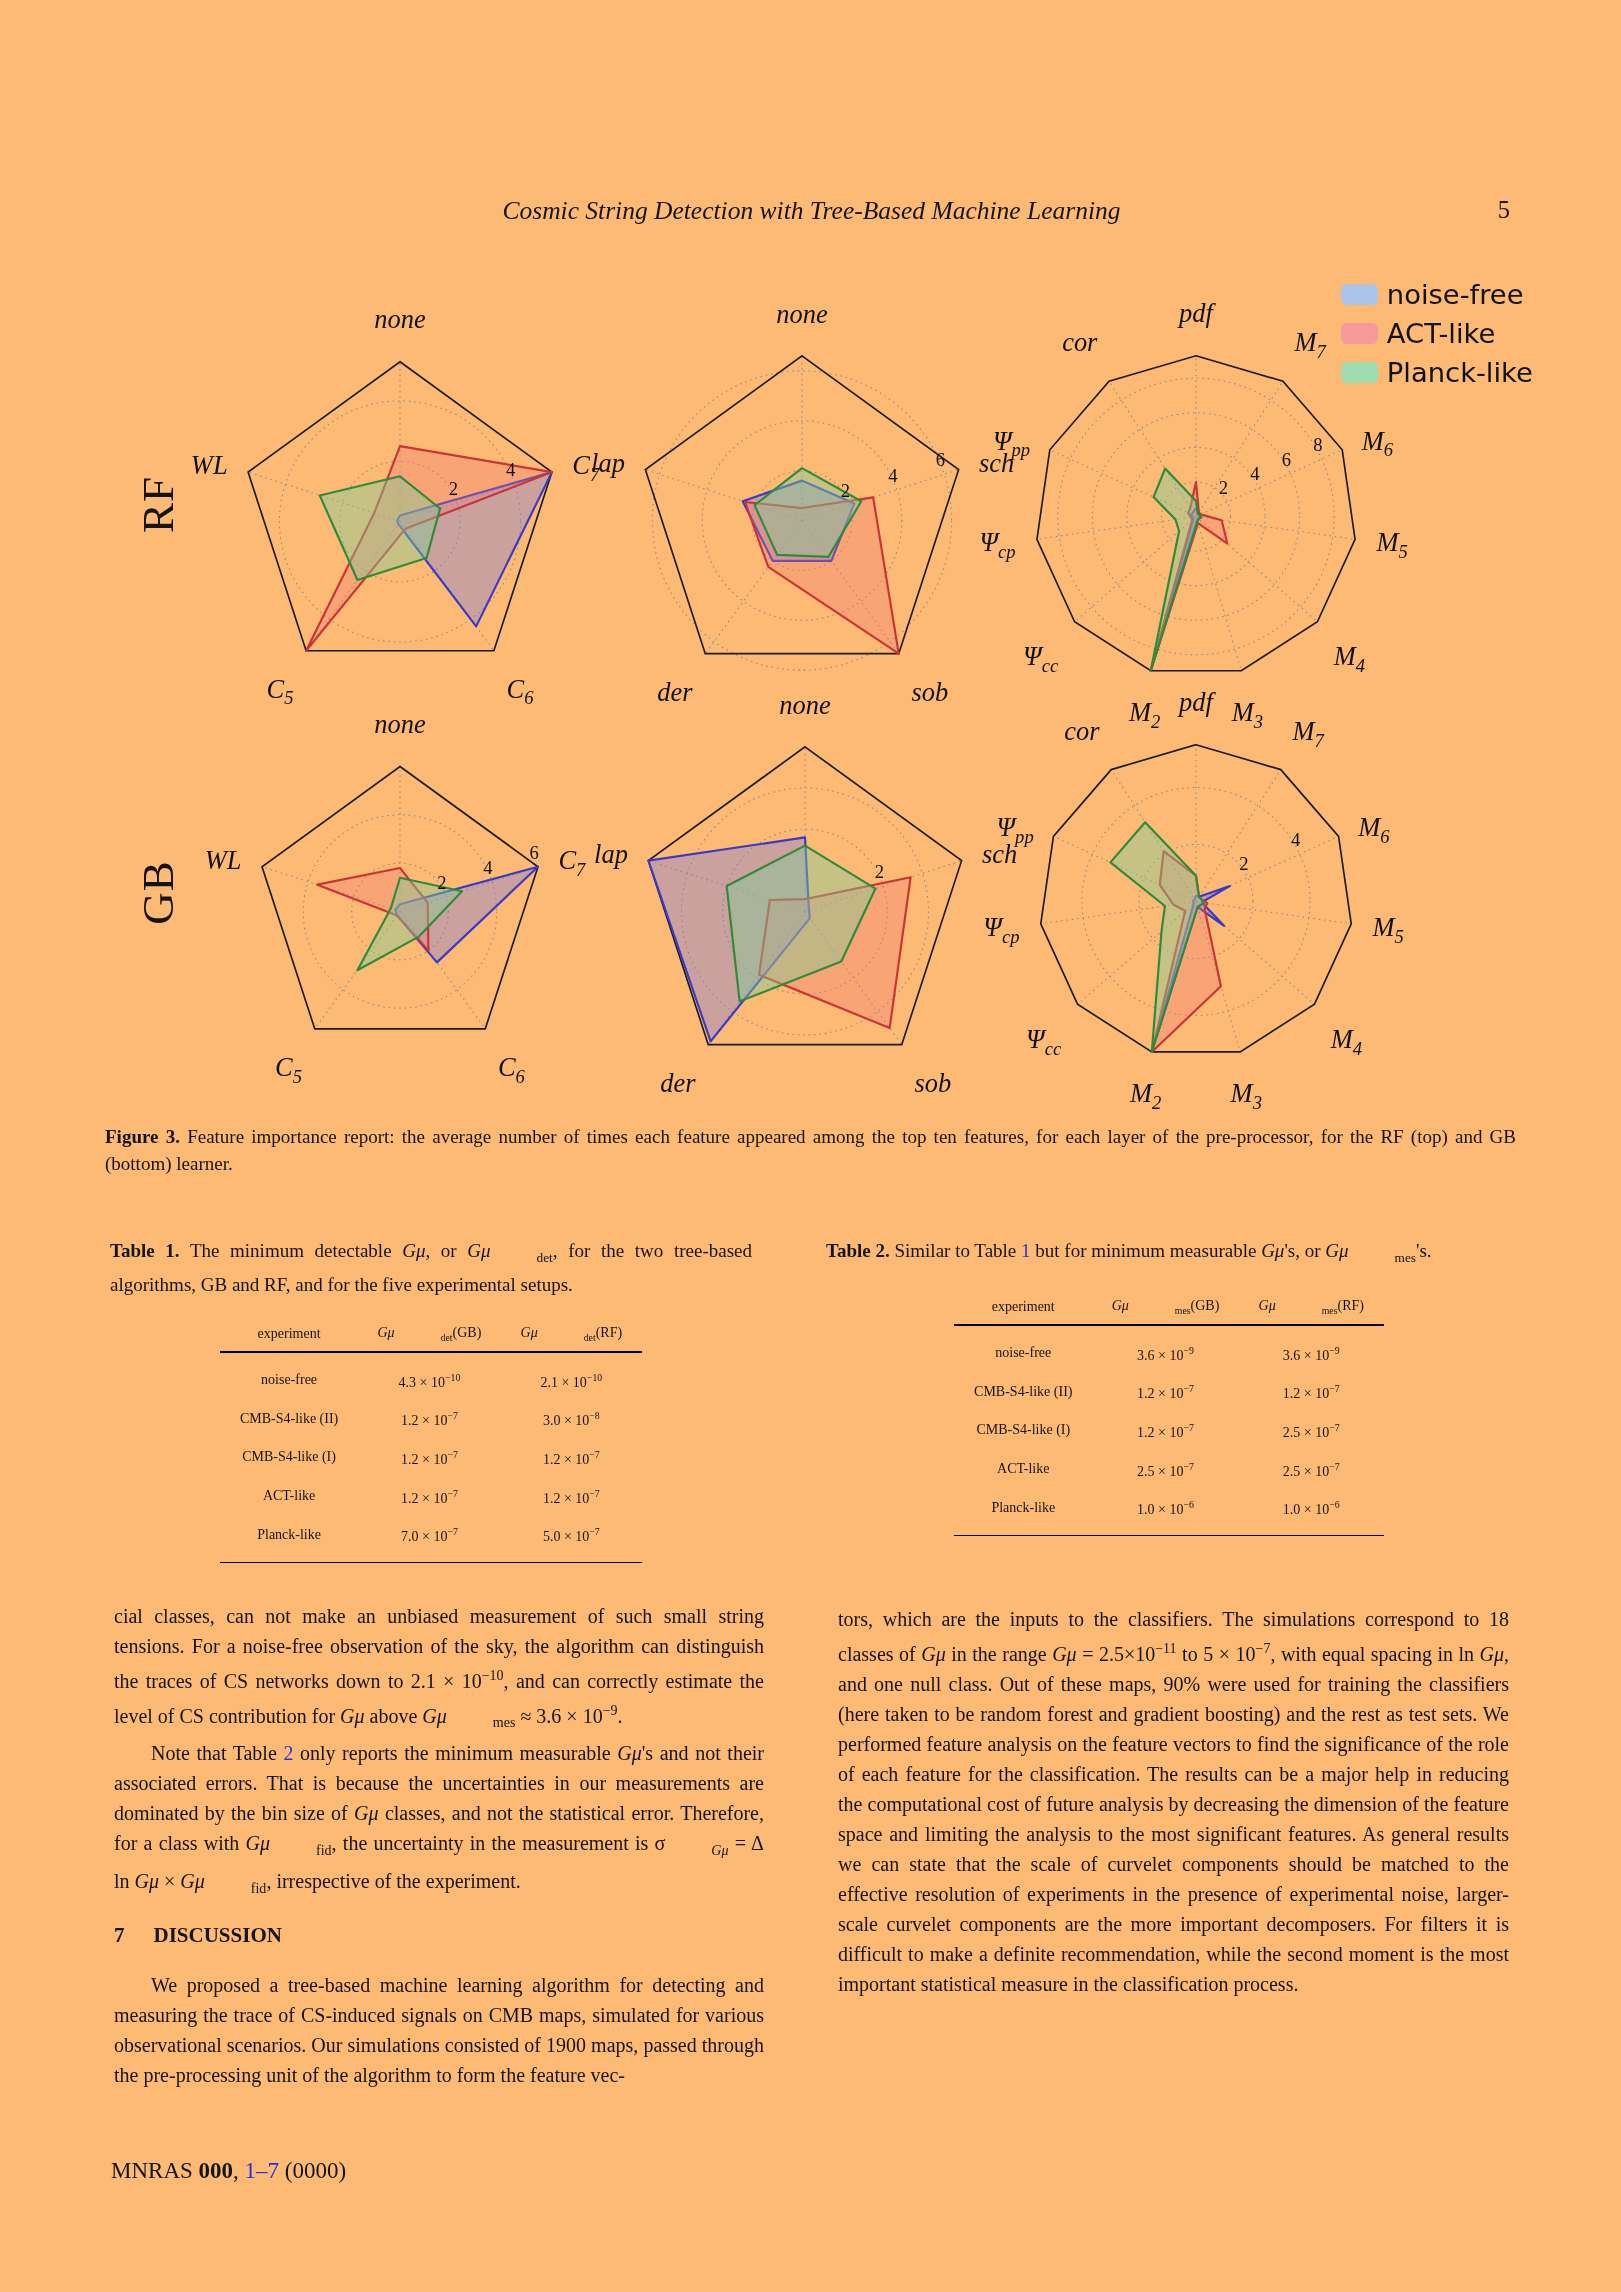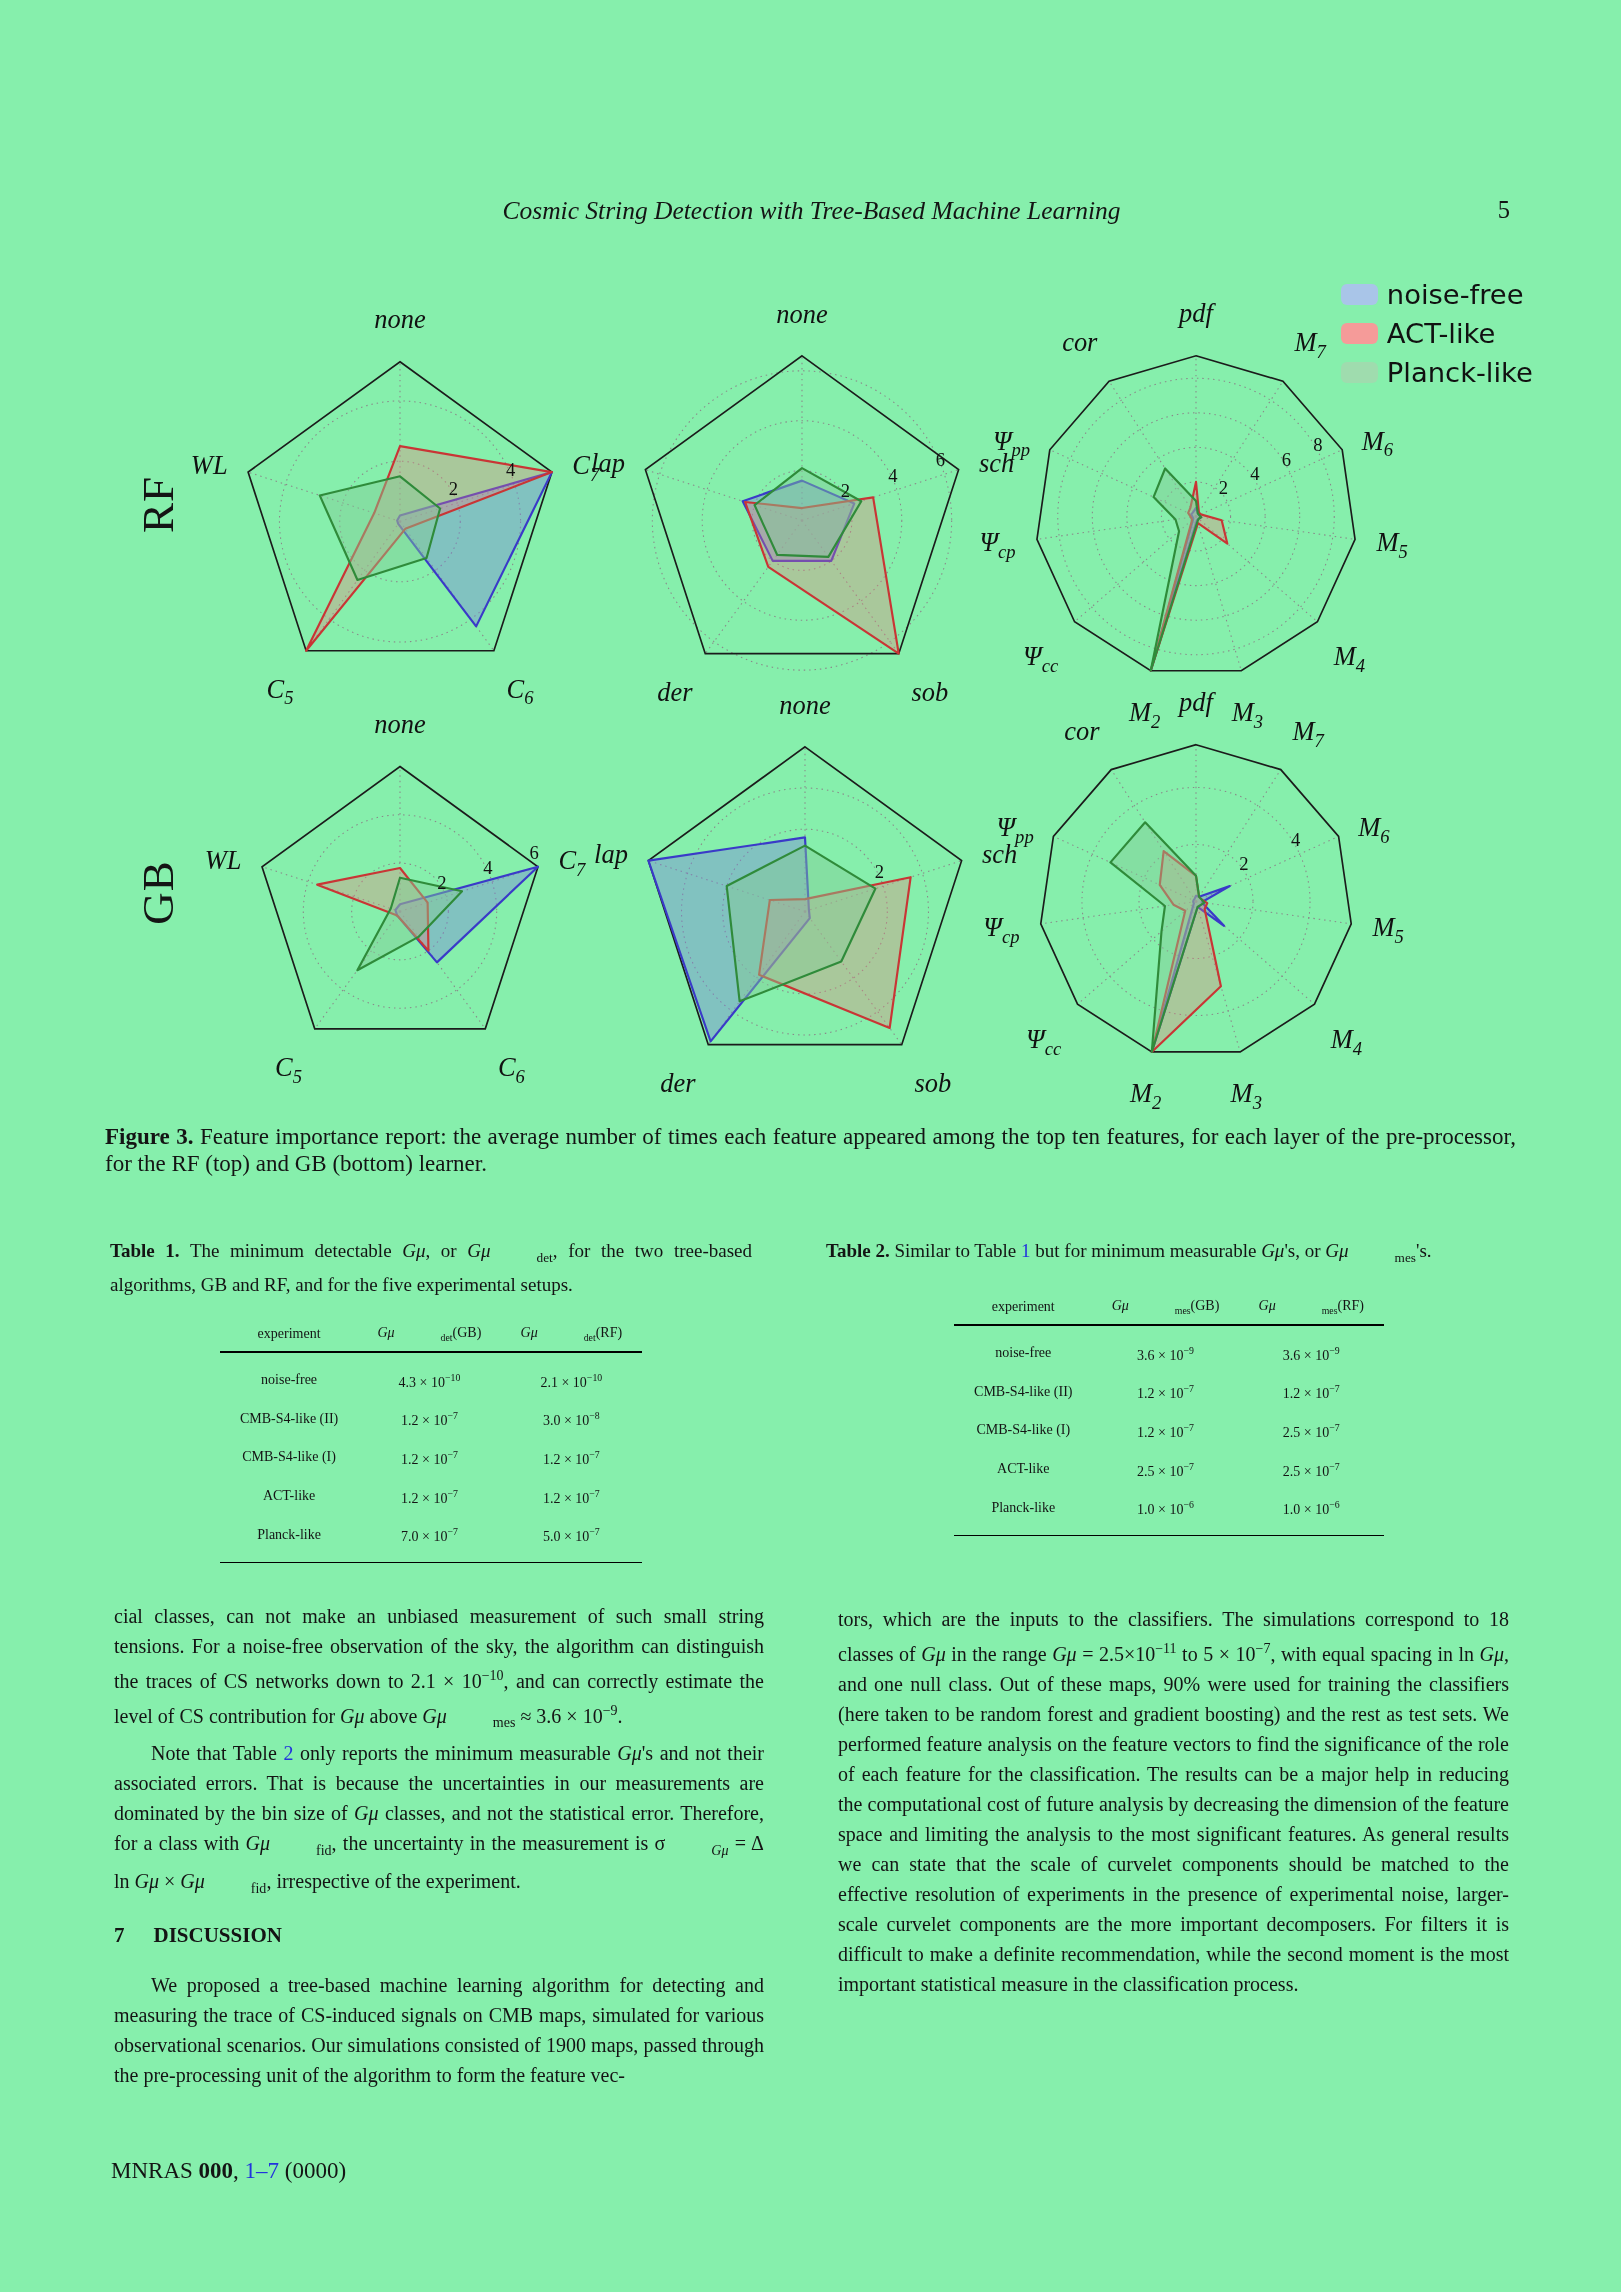--- a/index.html
+++ b/index.html
@@ -1,36 +1,36 @@
 <!DOCTYPE html>
 <html style="--link: #2233dd;"><head>
 <meta charset="utf-8">
 <style>
   html,body{margin:0;padding:0;background:#ffffff;}
-  .page{position:relative;width:1621px;height:2293px;background:#86efac;overflow:hidden;
+  .page{position:relative;width:1621px;height:2293px;background:#fdba74;overflow:hidden;
         font-family:"Liberation Serif",serif;color:#141414;}
   
   .running-head{position:absolute;left:113px;top:196px;width:1397px;text-align:center;
                 font-style:italic;font-size:25.5px;}
   .head-page{position:absolute;right:0;top:0;font-style:normal;font-size:24.5px;}
   
   .chart{position:absolute;width:510px;height:441px;z-index:1;}
   .row-label{position:absolute;width:137px;height:59px;text-align:center;
              font-size:45px;letter-spacing:1px;transform:rotate(-90deg);z-index:1;}
   .grid{fill:none;stroke:#8a8a8a;stroke-width:1.1;stroke-dasharray:1.5 4;}
   .frame{fill:none;stroke:#1b1b1b;stroke-width:1.7;}
   .tick{font-family:"Liberation Serif",serif;font-size:19px;fill:#111;text-anchor:middle;}
   .axlab{font-family:"Liberation Serif",serif;font-style:italic;font-size:27px;fill:#111;}
   .legend{position:absolute;left:1341px;top:275px;z-index:3;}
   .legend-row{display:flex;align-items:center;height:39px;}
   .swatch{width:37px;height:20.6px;border-radius:5.9px;margin-right:8.8px;flex:0 0 auto;}
   .legend-label{font-family:"DejaVu Sans","Liberation Sans",sans-serif;font-size:27.4px;color:#111;}
   
   .fig-caption{position:absolute;left:105px;top:1123px;width:1411px;margin:0;
-               font-size:23px;line-height:27.4px;text-align:justify;}
+               font-size:19px;line-height:27.4px;text-align:justify;}
   
   .table-block{position:absolute;font-size:19px;}
   .tbl-caption{margin:0 0 25.5px 0;line-height:27px;text-align:justify;}
   table.data{border-collapse:collapse;margin:0 auto;font-size:14px;}
   table.data th{font-weight:normal;padding:2px 19.6px 7.8px 19.6px;border-bottom:2.5px solid #000;text-align:center;}
   table.data td{padding:2px 19.6px;text-align:center;line-height:30px;}
   table.data tr.first td{padding-top:9.8px;}
   table.data tr.last td{padding-bottom:9.8px;border-bottom:1.3px solid #000;}
   sup{font-size:70%;}
   sub{font-size:70%;padding-left:46px;}

